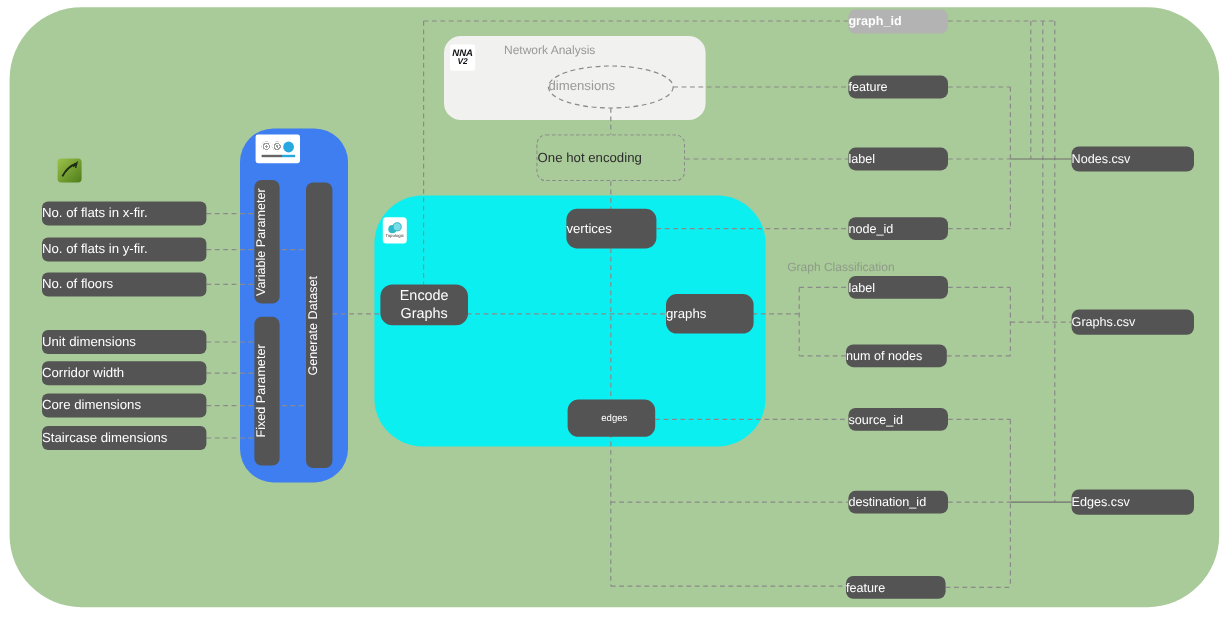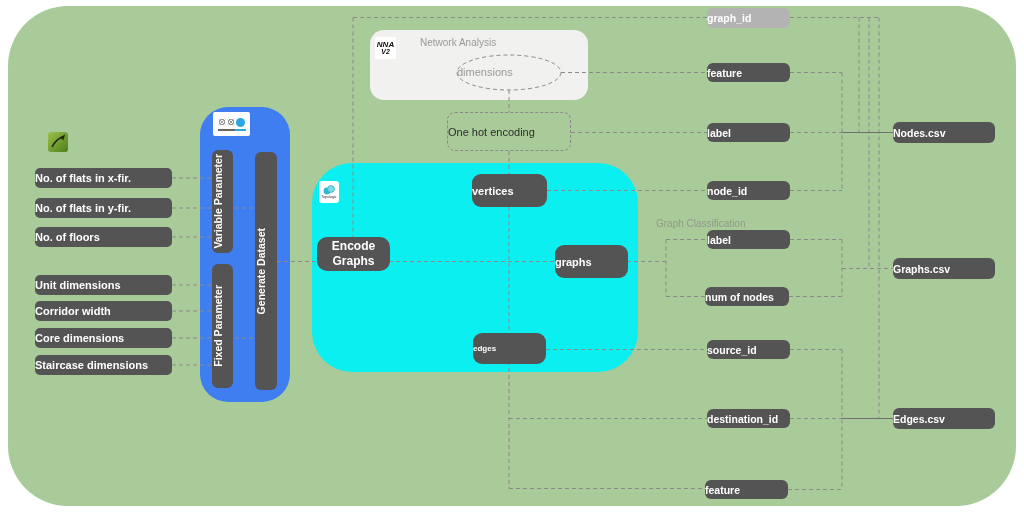--- a/index.html
+++ b/index.html
@@ -4,21 +4,21 @@
 <style>
   html,body{margin:0;padding:0;background:#fff;}
   #stage{position:relative;width:1024px;height:514px;background:var(--page,#fff);
          font-family:"Liberation Sans",sans-serif;overflow:hidden;}
   #canvas{position:absolute;left:8px;top:6px;width:1008px;height:500px;
           background:var(--canvas,#a9ca99);border-radius:60px;z-index:0;}
   .panel{position:absolute;z-index:1;}
   #wires{position:absolute;left:0;top:0;z-index:2;pointer-events:none;}
   .node{position:absolute;z-index:3;display:flex;align-items:center;justify-content:flex-start;
         box-sizing:border-box;text-align:center;}
-  .dark{background:var(--dark,#545454);color:#fff;font-weight:bold;}
+  .dark{background:var(--dark,#545454);color:#fff;font-weight:normal;}
   .pbox{width:137px;height:20px;border-radius:5px;font-size:11px;left:35px;}
   .rbox{width:83px;height:19px;border-radius:6px;font-size:10.5px;left:707px;}
   .csv{width:102px;height:21px;border-radius:6px;font-size:10.5px;left:893px;}
   .vbar{width:21px;border-radius:6px;font-size:10.5px;}
   .vbar span{writing-mode:vertical-rl;transform:rotate(180deg);white-space:nowrap;}
   .graybox{background:var(--light,#b3b3b3);color:#fff;font-weight:bold;}
   .caption{color:#8f9b89;font-size:10px;font-weight:normal;}
   .whitecard{background:#fff;display:flex;flex-direction:column;align-items:center;
              justify-content:center;}
 </style>
@@ -160,21 +160,21 @@
   </div>
   <div class="node dark" style="left:472px;top:174px;width:75px;height:33px;border-radius:9px;font-size:11px;">
       <span>vertices</span>
     </div>
   <div class="node dark" style="left:317px;top:237px;width:73px;height:34px;border-radius:10px;font-size:12px;line-height:1.25;padding:0 10px;">
       <span>Encode Graphs</span>
     </div>
   <div class="node dark" style="left:555px;top:245px;width:73px;height:33px;border-radius:9px;font-size:11px;">
       <span>graphs</span>
     </div>
-  <div class="node dark" style="left:473px;top:333px;width:73px;height:31px;border-radius:9px;font-size:8px;">
+  <div class="node dark" style="left:473px;top:333px;width:73px;height:31px;border-radius:9px;font-size:8px;padding-left:28px;">
       <span>edges</span>
     </div>
 
   <div class="node graybox rbox" style="top:8px;height:20px;">
       <span>graph_id</span>
     </div>
   <div class="node dark rbox" style="top:63px;">
       <span>feature</span>
     </div>
   <div class="node dark rbox" style="top:123px;">

